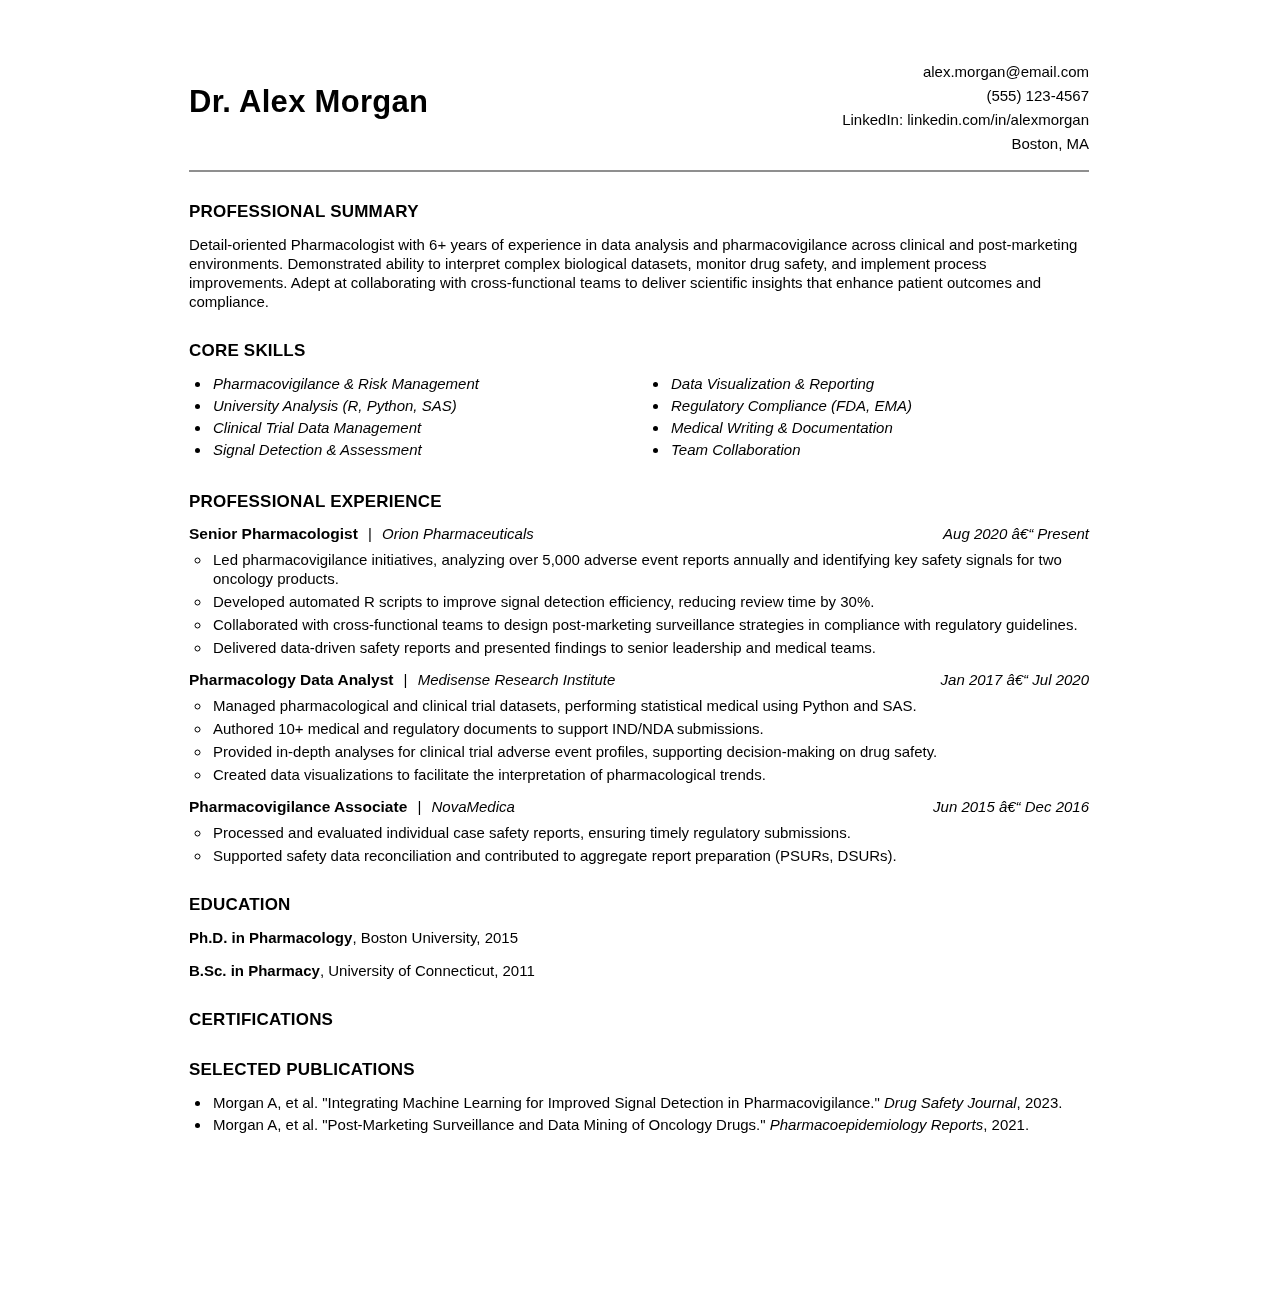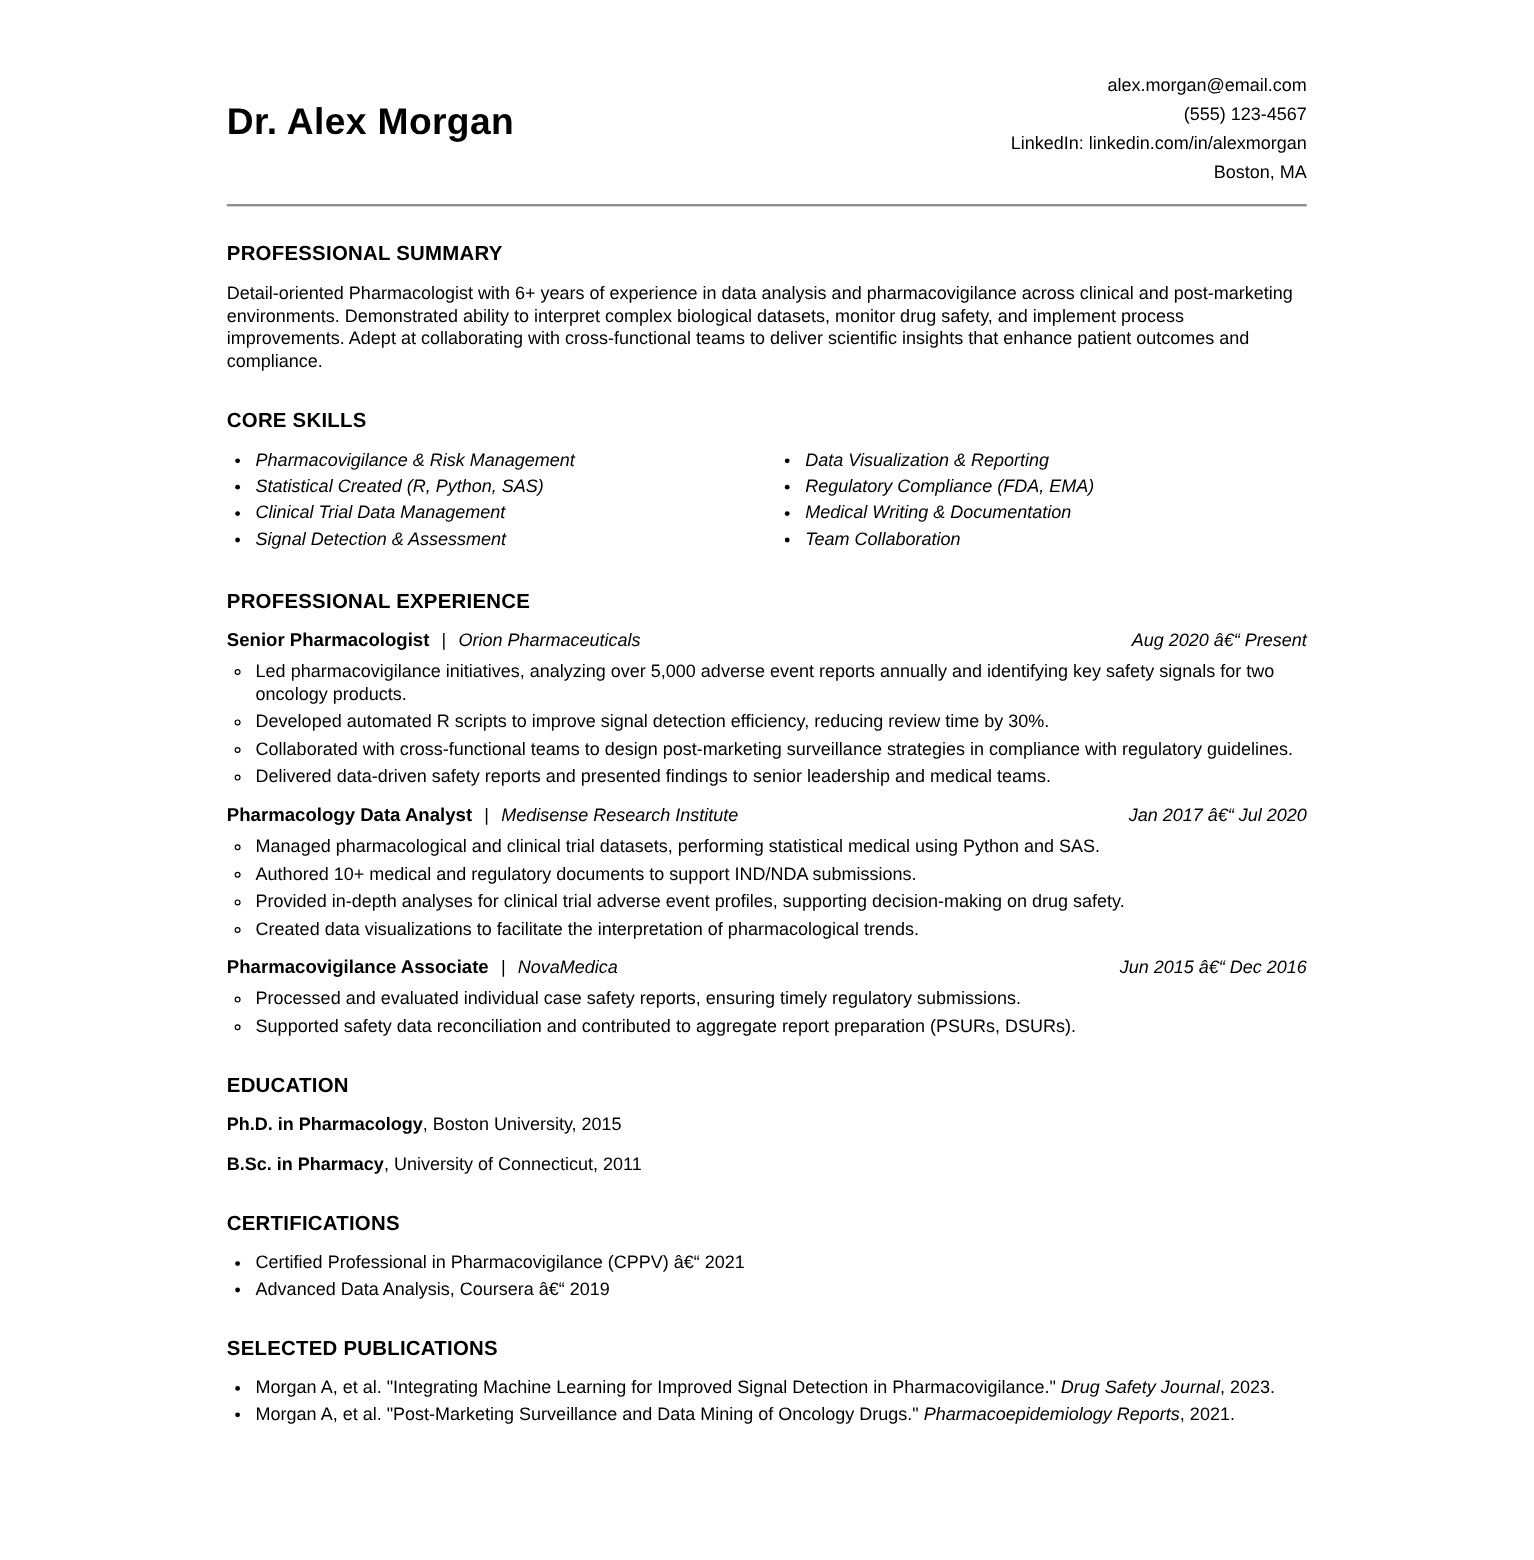--- a/index.html
+++ b/index.html
@@ -105,21 +105,21 @@
     <section class="section">
       <h2 class="heading">PROFESSIONAL SUMMARY</h2>
       <p class="body-text">Detail-oriented Pharmacologist with 6+ years of experience in data analysis and pharmacovigilance across clinical and post-marketing environments. Demonstrated ability to interpret complex biological datasets, monitor drug safety, and implement process improvements. Adept at collaborating with cross-functional teams to deliver scientific insights that enhance patient outcomes and compliance.</p>
     </section>
 
     <section class="section">
       <h2 class="heading">CORE SKILLS</h2>
       <div class="skills-cols">
         <ul class="bullet-list" id="skills-left">
             <li>Pharmacovigilance &amp; Risk Management</li>
-            <li>Statistical Created (R, Python, SAS)</li>
+            <li>University Analysis (R, Python, SAS)</li>
             <li>Clinical Trial Data Management</li>
             <li>Signal Detection &amp; Assessment</li>
           </ul>
         <ul class="bullet-list" id="skills-right">
             <li>Data Visualization &amp; Reporting</li>
             <li>Regulatory Compliance (FDA, EMA)</li>
             <li>Medical Writing &amp; Documentation</li>
             <li>Team Collaboration</li>
           </ul>
       </div>
@@ -168,24 +168,20 @@
     <section class="section">
       <h2 class="heading">EDUCATION</h2>
       <div id="education-entries">
           <p class="edu-line"><span class="edu-degree">Ph.D. in Pharmacology</span><span class="edu-rest">, Boston University, 2015</span></p>
           <p class="edu-line"><span class="edu-degree">B.Sc. in Pharmacy</span><span class="edu-rest">, University of Connecticut, 2011</span></p>
         </div>
     </section>
 
     <section class="section">
       <h2 class="heading">CERTIFICATIONS</h2>
-      <ul class="bullet-list" id="cert-list">
-          <li>Certified Professional in Pharmacovigilance (CPPV) â€“ 2021</li>
-          <li>Advanced Data Analysis, Coursera â€“ 2019</li>
-        </ul>
     </section>
 
     <section class="section">
       <h2 class="heading">SELECTED PUBLICATIONS</h2>
       <ul class="bullet-list" id="pub-list">
           <li>Morgan A, et al. "Integrating Machine Learning for Improved Signal Detection in Pharmacovigilance." <span class="journal">Drug Safety Journal</span>, 2023.</li>
           <li>Morgan A, et al. "Post-Marketing Surveillance and Data Mining of Oncology Drugs." <span class="journal">Pharmacoepidemiology Reports</span>, 2021.</li>
         </ul>
     </section>
 

